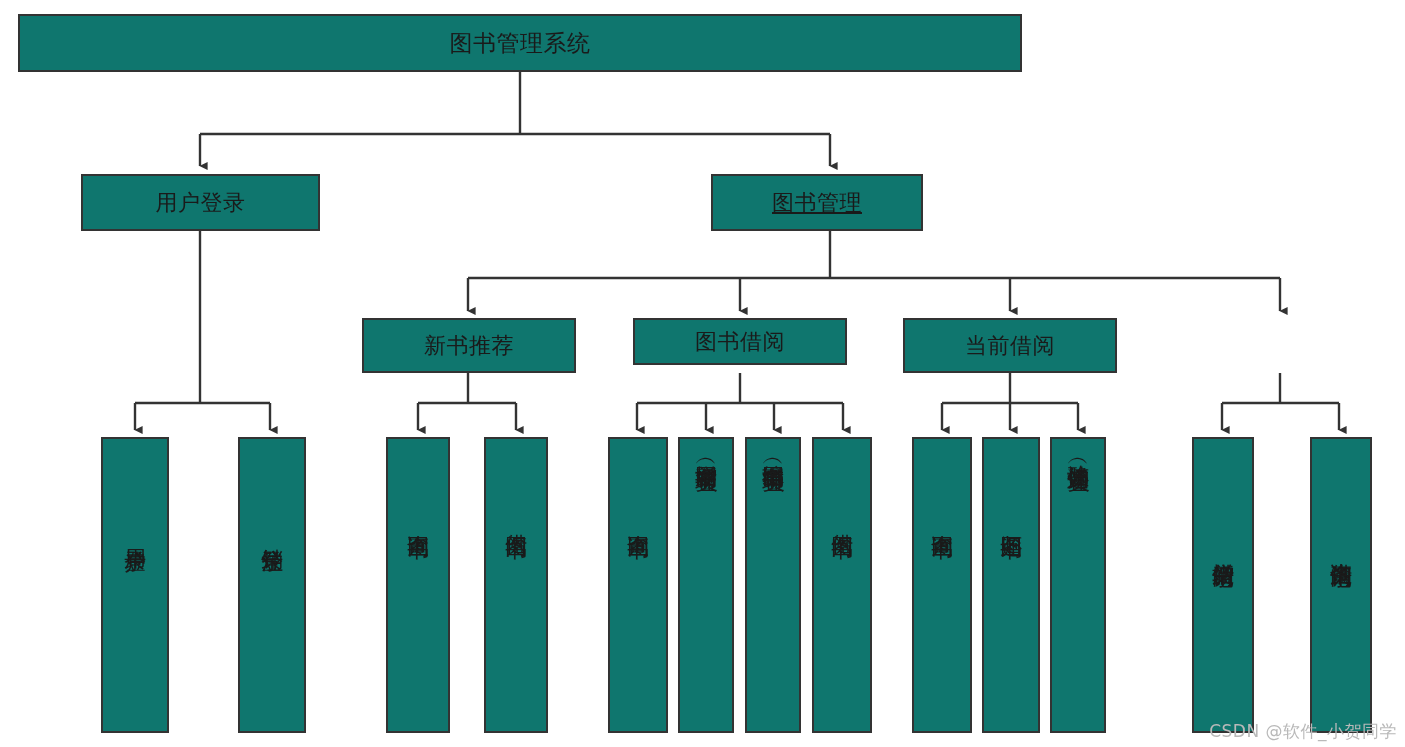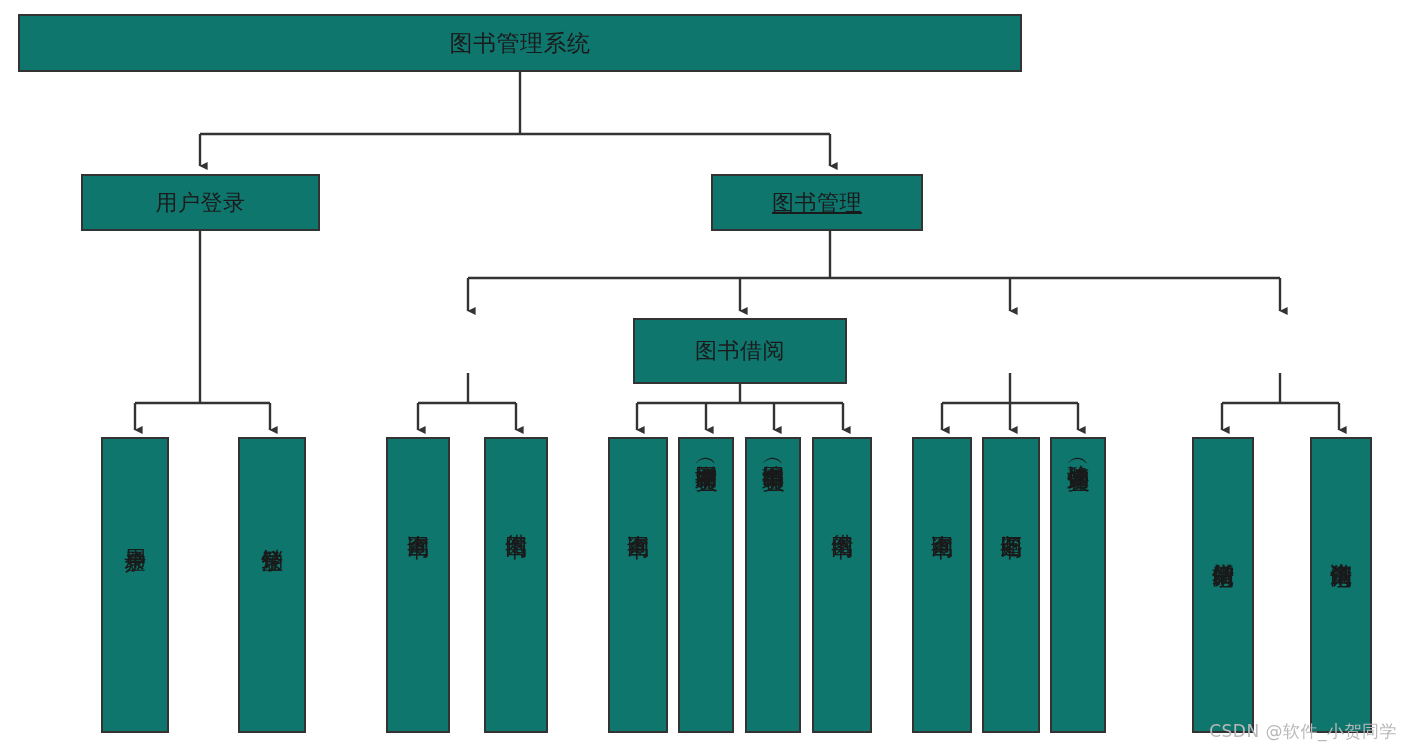--- a/index.html
+++ b/index.html
@@ -145,25 +145,31 @@
   </div>
 
   <div class="node horiz" style="left:81px; top:174px; width:239px; height:57px;">
     <span class="lbl">用户登录</span>
   </div>
 
   <div class="node horiz" style="left:711px; top:174px; width:212px; height:57px;text-decoration:underline;">
     <span class="lbl">图书管理</span>
   </div>
 
-
-  <div class="node horiz" style="left:633px; top:318px; width:214px; height:66px;">
+  <div class="node horiz" style="left:362px; top:318px; width:214px; height:55px;">
+    <span class="lbl">新书推荐</span>
+  </div>
+
+  <div class="node horiz" style="left:633px; top:318px; width:214px; height:47px;">
     <span class="lbl">图书借阅</span>
   </div>
 
+  <div class="node horiz" style="left:903px; top:318px; width:214px; height:55px;">
+    <span class="lbl">当前借阅</span>
+  </div>
 
 
   <div class="node vert midshort" style="left:101px; top:437px; width:68px; height:296px;">
     <span class="lbl">用户登录</span>
   </div>
 
   <div class="node vert midshort" style="left:238px; top:437px; width:68px; height:296px;">
     <span class="lbl">注销登录</span>
   </div>
 

